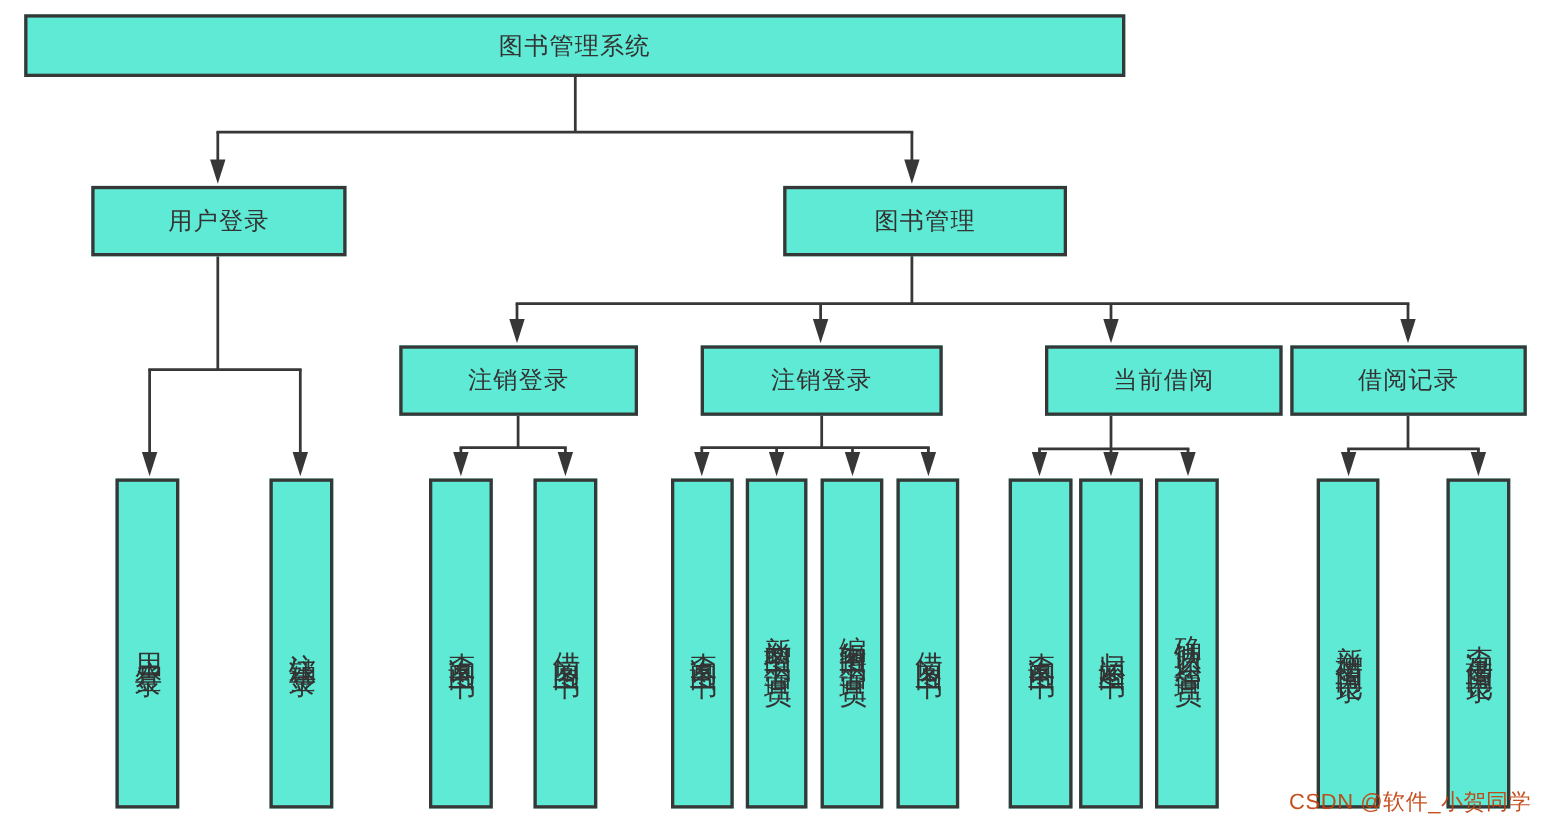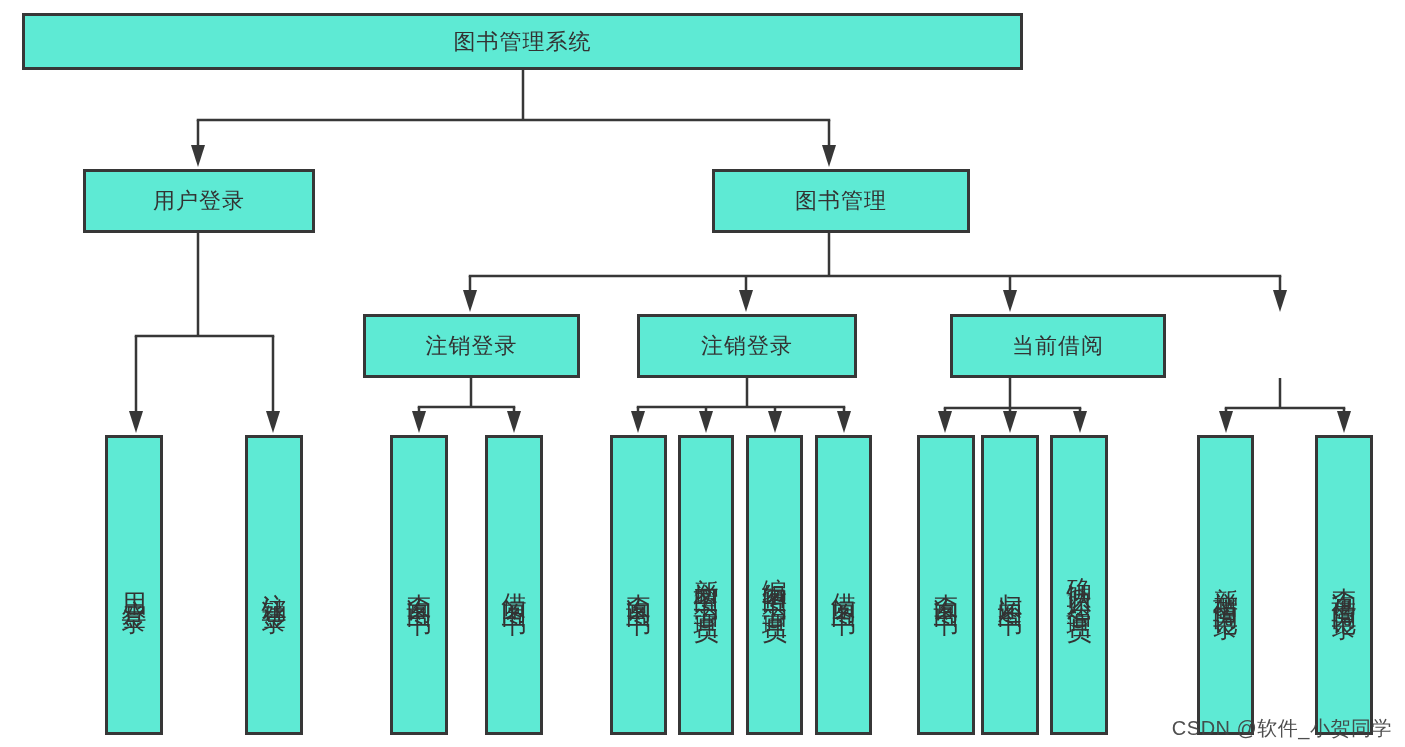--- a/index.html
+++ b/index.html
@@ -100,20 +100,23 @@
 
   <div class="hnode" style="left:363px; top:314px; width:217px; height:64px;">
     <span>注销登录</span>
   </div>
   <div class="hnode" style="left:637px; top:314px; width:220px; height:64px;">
     <span>注销登录</span>
   </div>
   <div class="hnode" style="left:902px; top:314px; width:216px; height:64px;margin-left:48px;">
     <span>当前借阅</span>
   </div>
+  <div class="hnode" style="left:1173px; top:314px; width:215px; height:64px;">
+    <span>借阅记录</span>
+  </div>
 
   <div class="vnode" style="left:105px;">
     <span class="vtxt">用户登录</span>
   </div>
   <div class="vnode" style="left:245px;">
     <span class="vtxt">注销登录</span>
   </div>
 
   <div class="vnode" style="left:390px;">
     <span class="vtxt">查询图书</span>
@@ -145,14 +148,14 @@
     <span class="vtxt">确认归还（管理员）</span>
   </div>
 
   <div class="vnode" style="left:1197px; width:57px;">
     <span class="vtxt">新增借阅记录</span>
   </div>
   <div class="vnode" style="left:1315px;">
     <span class="vtxt">查询借阅记录</span>
   </div>
 
-  <div class="watermark" style="color: #404040;">CSDN @软件_小贺同学</div>
+  <div class="watermark" style="color: #c2410c;">CSDN @软件_小贺同学</div>
 </div>
 
 </body></html>

